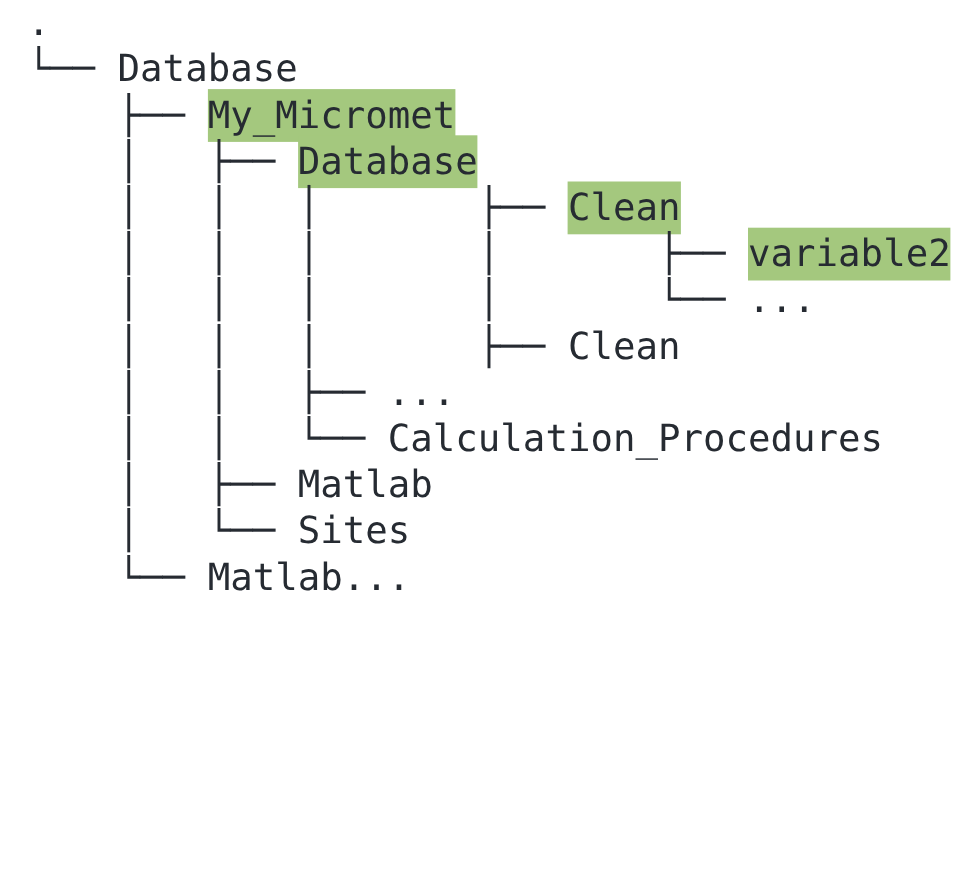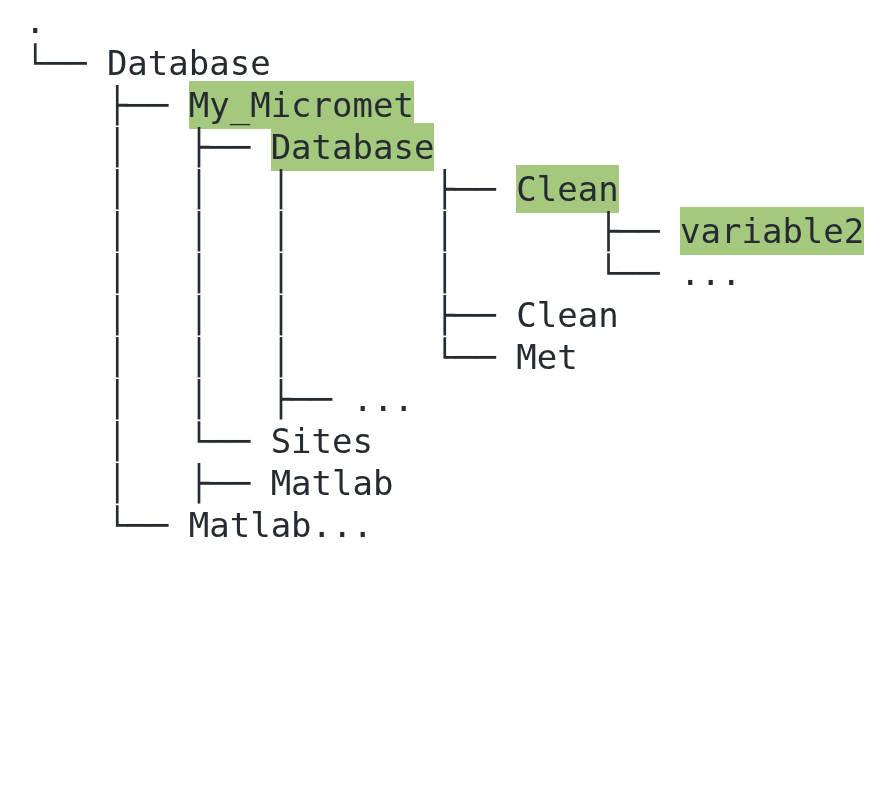--- a/index.html
+++ b/index.html
@@ -53,23 +53,23 @@
   <div class="tree-row"><span class="branch-prefix">    │   │   │       ├── </span><span class="node-label hl">Clean</span></div>
 
 
 
   <div class="tree-row"><span class="branch-prefix">    │   │   │       │       ├── </span><span class="node-label hl">variable2</span></div>
 
   <div class="tree-row"><span class="branch-prefix">    │   │   │       │       └── </span><span class="node-label">...</span></div>
 
   <div class="tree-row"><span class="branch-prefix">    │   │   │       ├── </span><span class="node-label">Clean</span></div>
 
-  <div class="tree-row"><span class="branch-prefix">    │   │   │       └── </span><span class="node-label">Met</span></div>
 
   <div class="tree-row"><span class="branch-prefix">    │   │   ├── </span><span class="node-label">...</span></div>
 
+  <div class="tree-row"><span class="branch-prefix">    │   │   └── </span><span class="node-label">Calculation_Procedures</span></div>
+
+  <div class="tree-row"><span class="branch-prefix">    │   ├── </span><span class="node-label">Matlab</span></div>
 
   <div class="tree-row"><span class="branch-prefix">    │   └── </span><span class="node-label">Sites</span></div>
-
-  <div class="tree-row"><span class="branch-prefix">    │   ├── </span><span class="node-label">Matlab</span></div>
 
   <div class="tree-row"><span class="branch-prefix">    └── </span><span class="node-label">Matlab...</span></div>
 </div>
 
 </body></html>

